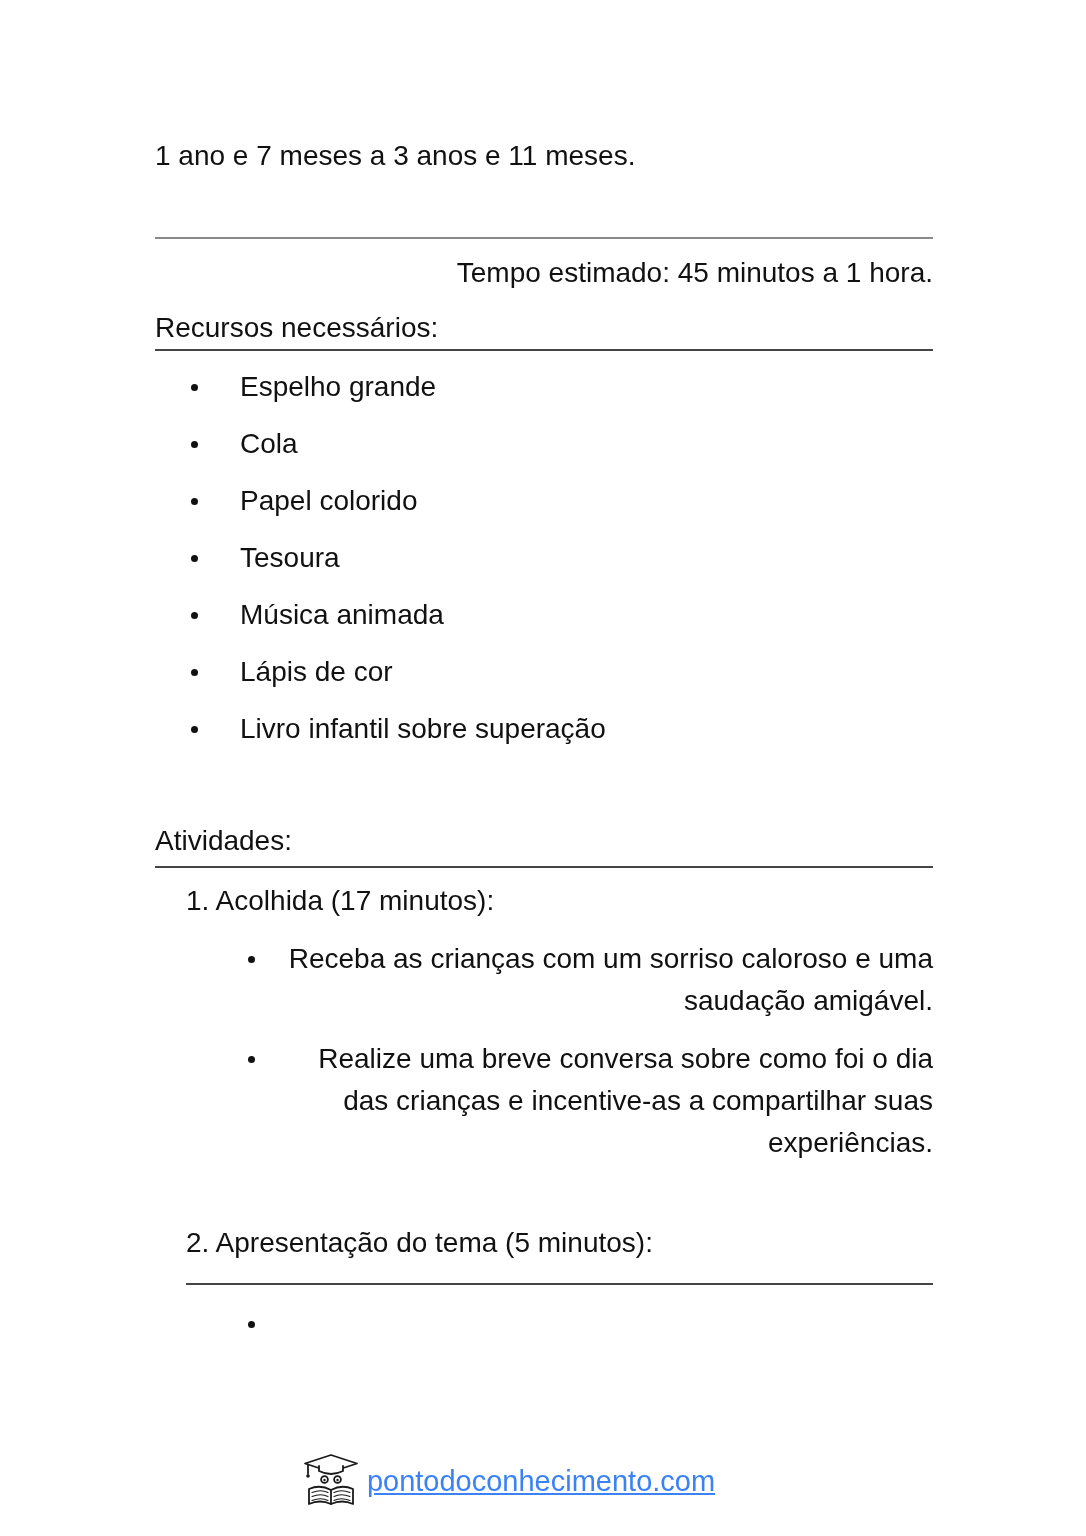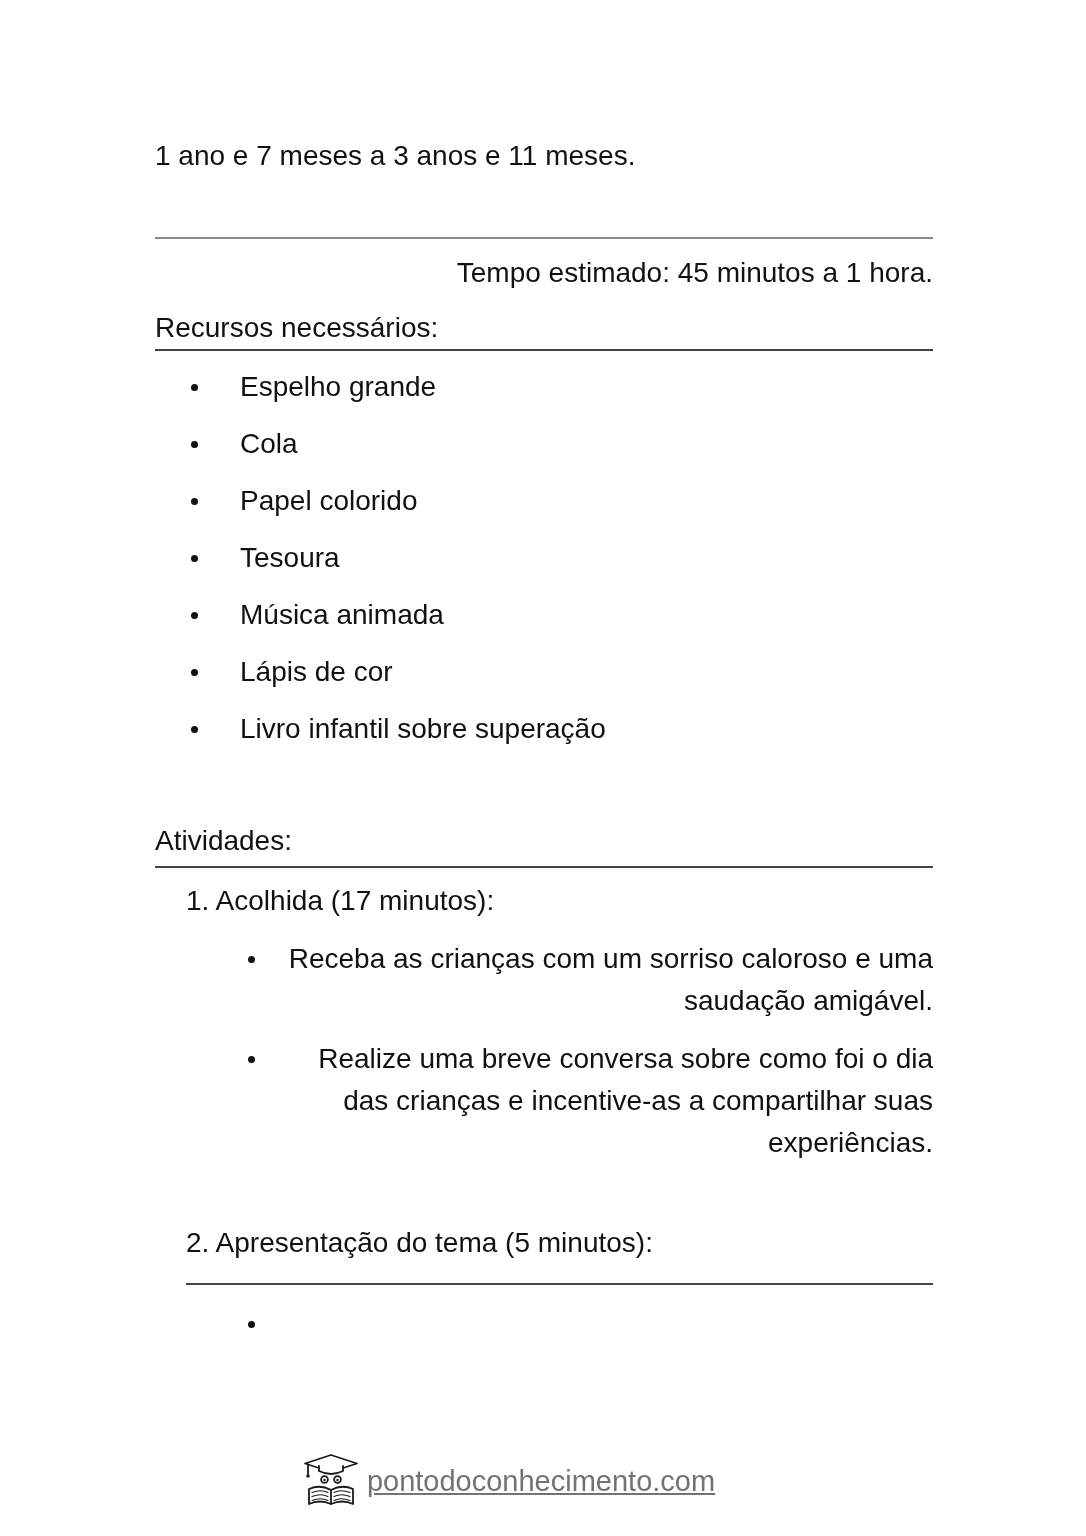--- a/index.html
+++ b/index.html
@@ -112,21 +112,21 @@
     transform: translateX(-35px);
   }
   .logo {
     width: 60px;
     height: 54px;
     margin-right: 6px;
   }
   .footer-link {
     font-size: 29px;
     line-height: 34px;
-    color: #737373;
+    color: #3b82f6;
     text-decoration: underline;
     cursor: pointer;
   }
 </style>
 </head>
 <body>
 
 <div class="page">
   <div class="content">
 

